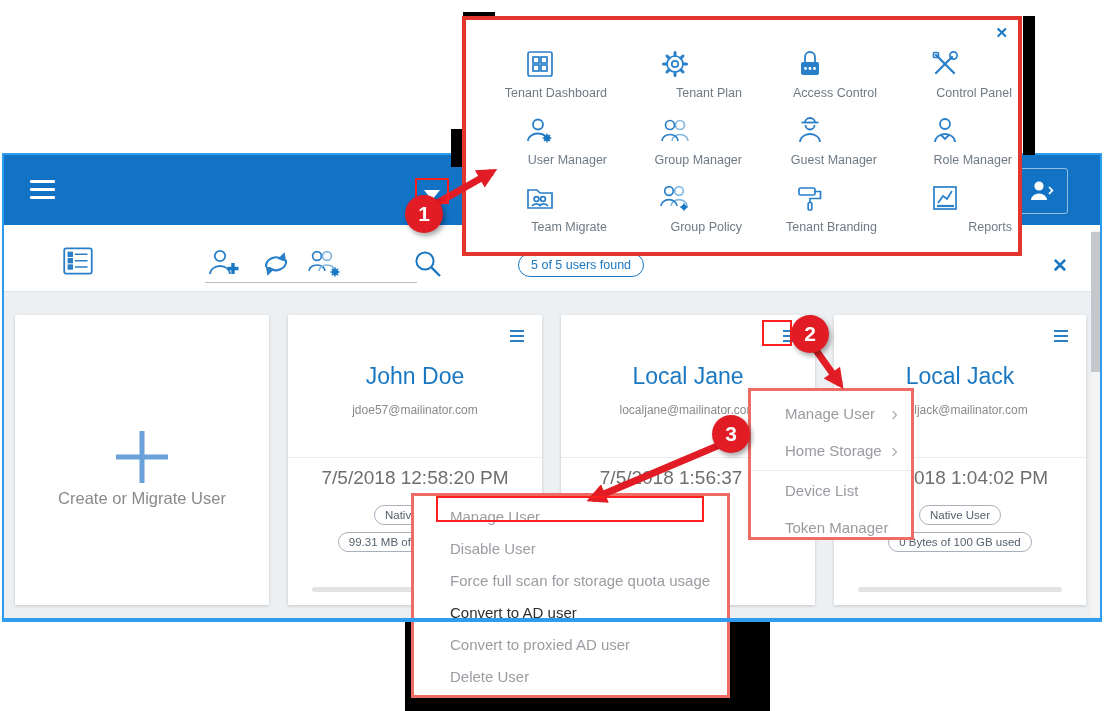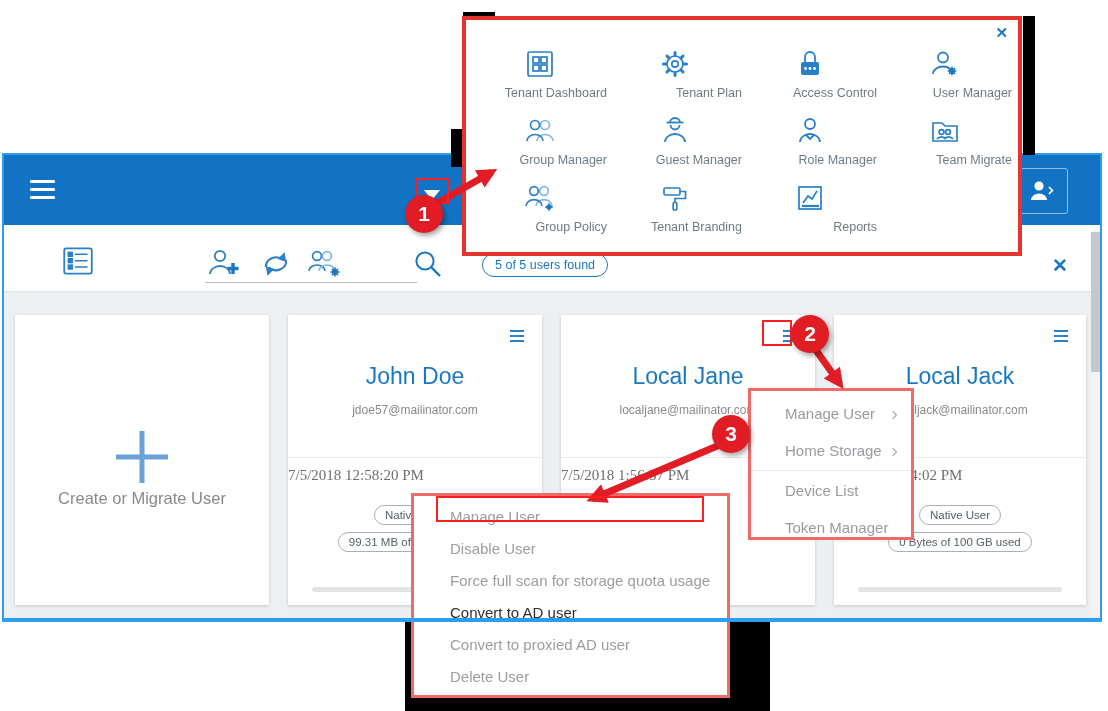--- a/index.html
+++ b/index.html
@@ -29,21 +29,21 @@
   #sb-track{left:1091px;top:231px;width:9px;height:386px;background:#f3f3f3;z-index:3;}
   #sb-thumb{left:1091px;top:232px;width:9px;height:140px;background:#c4c8cc;z-index:4;}
 
   
   .card{top:315px;height:290px;background:#fff;box-shadow:0 1px 3px rgba(0,0,0,.18);z-index:2;}
   .burger{position:absolute;right:18px;top:15px;cursor:pointer;}
   .burger span{display:block;width:14px;height:2.4px;background:#2a7fc9;margin-bottom:2.6px;}
   .uname{position:absolute;left:0;right:0;top:48px;text-align:center;color:#1a78c2;font-size:23px;}
   .uemail{position:absolute;left:0;right:0;top:88px;text-align:center;color:#8a8a8a;font-size:12px;}
   .udiv{position:absolute;left:0;right:0;top:142px;border-top:1px solid #ececec;}
-  .udate{position:absolute;left:0;right:0;top:152px;text-align:left;color:#6e6e6e;font-size:15px;font-family:Liberation Serif, serif;}
+  .udate{position:absolute;left:0;right:0;top:152px;text-align:center;color:#6e6e6e;font-size:19px;}
   .badges{position:absolute;left:0;right:0;top:190px;text-align:center;}
   .pill{display:inline-block;border:1px solid #a8b0ba;border-radius:11px;color:#56606a;font-size:11.5px;padding:3px 10px;margin-bottom:7px;background:#fff;white-space:nowrap;}
   .uprog{position:absolute;left:24px;right:24px;bottom:13px;height:5px;background:#e3e3e3;border-radius:3px;}
   #create-card .plus{position:absolute;left:50%;top:112px;transform:translateX(-50%);}
   #create-card .clabel{position:absolute;left:50%;top:172px;transform:translateX(-50%);width:170px;text-align:center;color:#8a8a8a;font-size:16.5px;line-height:1.45;}
 
   
   #launcher{left:462px;top:16px;width:560px;height:240px;background:#fff;border:4px solid #e3342e;box-sizing:border-box;z-index:15;}
   #launcher-close{position:absolute;right:10px;top:4px;color:#1a78c2;font-weight:bold;font-size:15px;cursor:pointer;}
   #launch-grid{position:absolute;left:6px;right:6px;top:26px;display:grid;grid-template-columns:repeat(4,1fr);row-gap:13px;}
@@ -132,21 +132,21 @@
     <circle cx="31" cy="26" r="3" fill="#1a78c2"></circle>
     <path d="M31,21.4 v9.2 M26.4,26 h9.2 M27.8,22.8 l6.4,6.4 M34.2,22.8 l-6.4,6.4" stroke="#1a78c2" stroke-width="1.5"></path>
   </svg>
   <div class="abs" id="grp-caret"></div>
 
   <input class="abs" id="search-input" style="z-index: 2;">
   <svg class="tb-ic" style="left:412px;top:248px;z-index:2;" width="34" height="34" viewBox="0 0 34 34">
     <circle cx="13" cy="13" r="8.6" stroke="#1a78c2" stroke-width="2" fill="none"></circle>
     <path d="M19.6,19.6 L28,28" stroke="#1a78c2" stroke-width="2.4"></path>
   </svg>
-  <div class="abs" id="results-badge" style="z-index:2;">5 of 5 users found</div>
+  <div class="abs" id="results-badge" style="z-index:2;margin-left:36px;">5 of 5 users found</div>
   <div class="abs" id="tb-close" style="z-index:2;">✕</div>
 
   <div class="abs" id="sb-track"></div>
   <div class="abs" id="sb-thumb"></div>
 
   <div class="abs card" id="create-card" style="left:15px;width:254px;">
     <svg class="plus" width="60" height="60" viewBox="0 0 60 60">
       <path d="M30,4 v52 M4,30 h52" stroke="#6aa1d8" stroke-width="5"></path>
     </svg>
     <div class="clabel">Create or Migrate User</div>
@@ -238,20 +238,31 @@
         <svg width="36" height="36" viewBox="0 0 36 36">
           <path d="M13,16 v-5 a5,5 0 0 1 10,0 v5" stroke="#2a7fc9" fill="none" stroke-width="1.8"></path>
           <rect x="9" y="16" width="18" height="13" rx="2" fill="#2a7fc9"></rect>
           <circle cx="13.5" cy="22.5" r="1.4" fill="#fff"></circle>
             <circle cx="18" cy="22.5" r="1.4" fill="#fff"></circle>
             <circle cx="22.5" cy="22.5" r="1.4" fill="#fff"></circle>
         </svg>
         <div class="llabel">Access Control</div>
       </div>
 
+      <div class="lcell">
+        <svg width="36" height="36" viewBox="0 0 36 36">
+          <g stroke="#2a7fc9" fill="none" stroke-width="2.3" stroke-linecap="round">
+            <path d="M9,27 L25,11"></path>
+              <path d="M9,9 L27,27"></path>
+          </g>
+          <circle cx="26.5" cy="9.5" r="3.6" stroke="#2a7fc9" fill="none" stroke-width="1.7"></circle>
+          <rect x="6.5" y="6.5" width="5" height="5" rx="1" stroke="#2a7fc9" fill="none" stroke-width="1.7"></rect>
+        </svg>
+        <div class="llabel">Control Panel</div>
+      </div>
 
       <div class="lcell">
         <svg width="36" height="36" viewBox="0 0 36 36">
           <g stroke="#2a7fc9" fill="none" stroke-width="1.8">
             <circle cx="16" cy="11.5" r="5"></circle>
             <path d="M6,28 a10,7.5 0 0 1 20,0"></path>
           </g>
           <circle cx="25" cy="25" r="3" fill="#1a78c2"></circle>
           <path d="M25,20.6 v8.8 M20.6,25 h8.8 M21.9,21.9 l6.2,6.2 M28.1,21.9 l-6.2,6.2" stroke="#1a78c2" stroke-width="1.4"></path>
         </svg>

